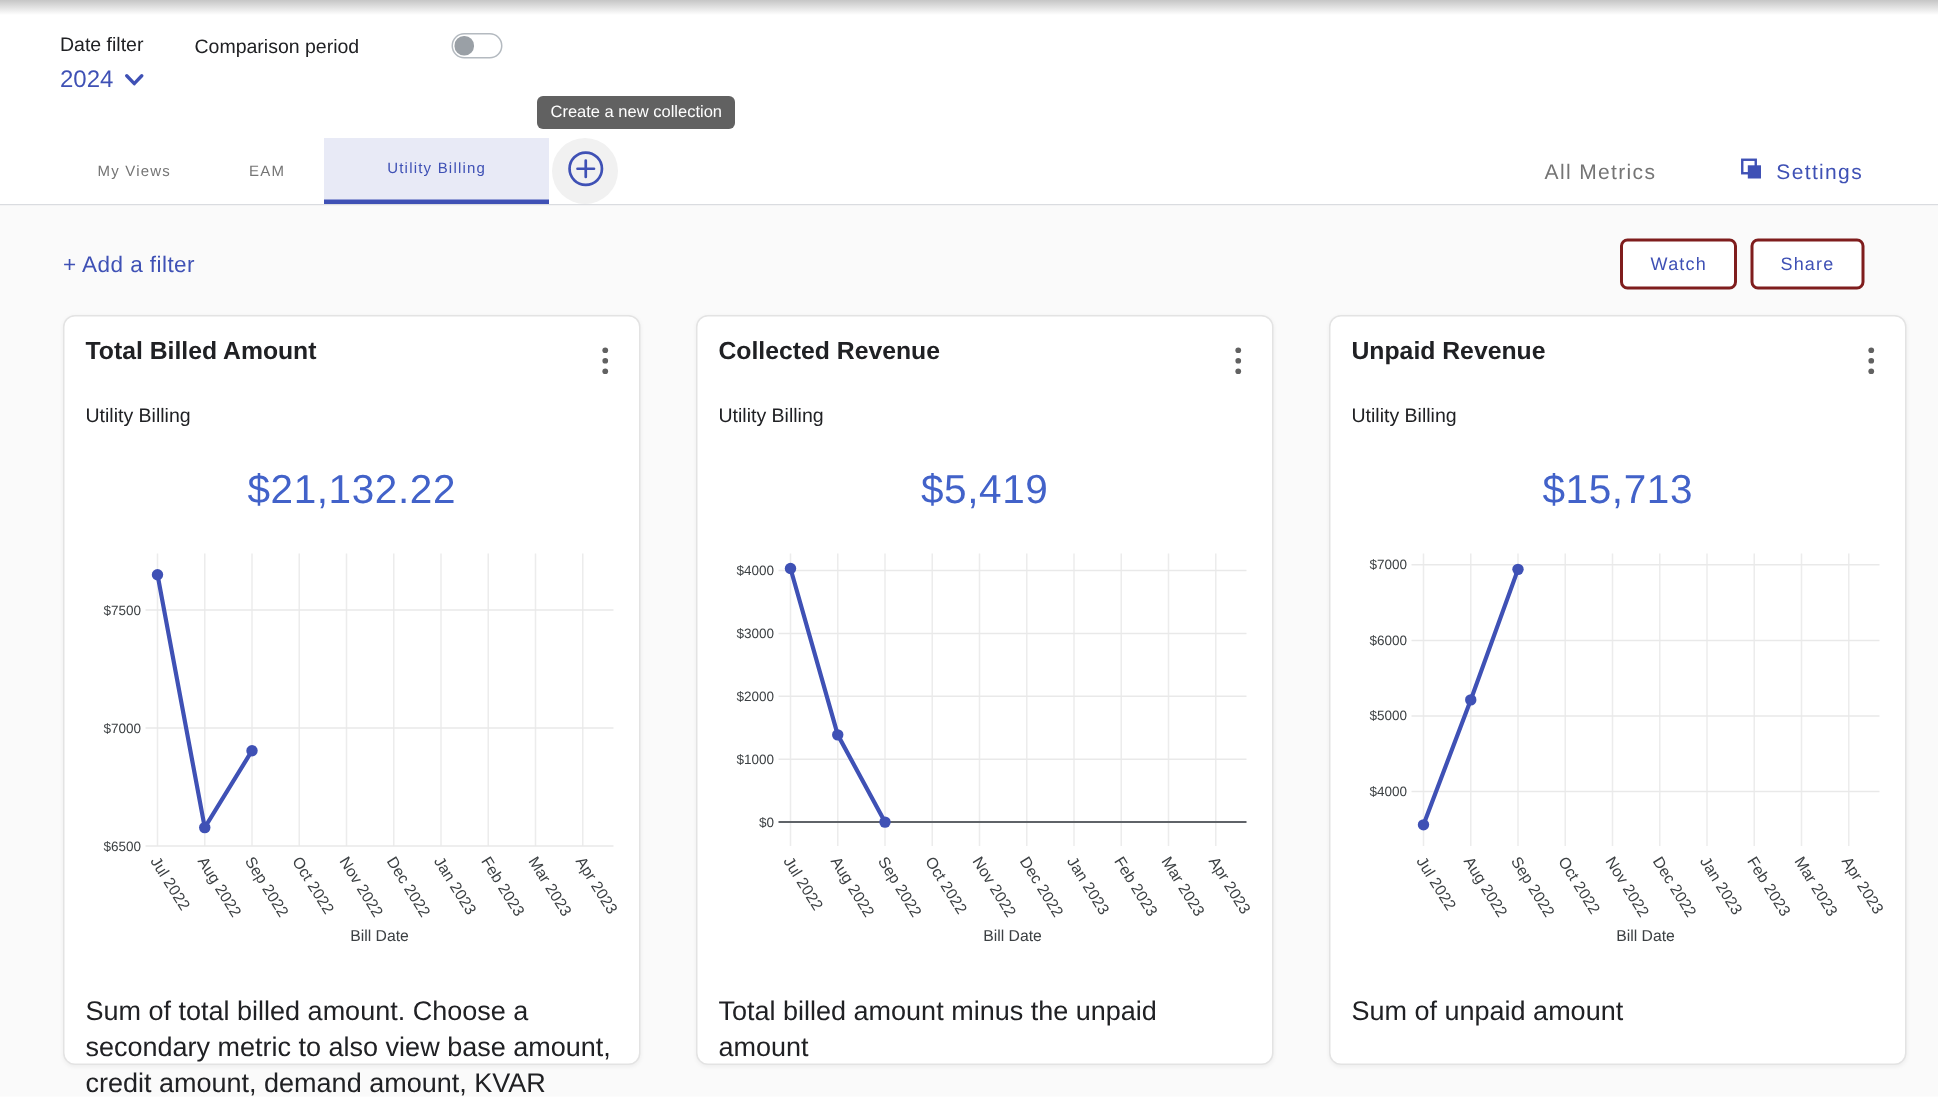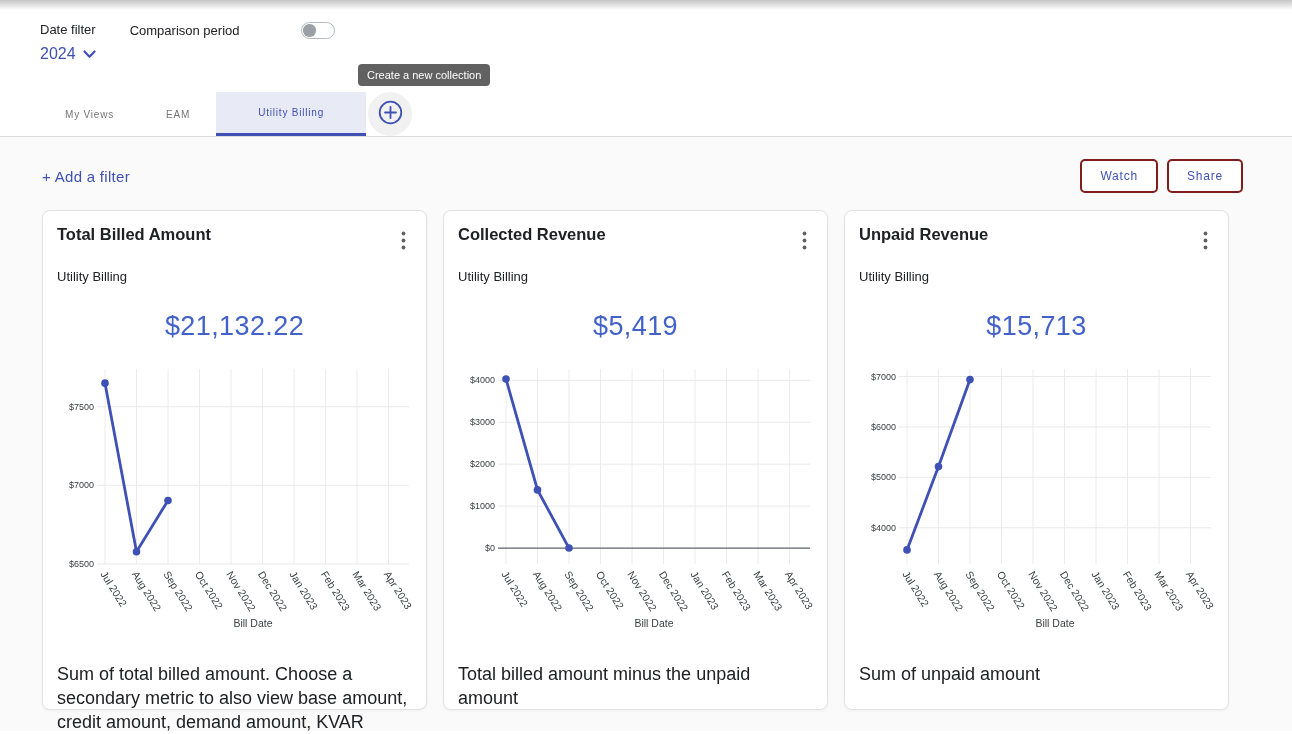--- a/index.html
+++ b/index.html
@@ -40,21 +40,21 @@
     letter-spacing:.9px; cursor:pointer; }
 
   
   main { background:#FAFAFA; height:594px; padding:0 49px 0 42px; }
   .actions-row { display:flex; align-items:center; padding-top:22px; }
   .add-filter { color:#3F51B5; font-size:15px; font-weight:500; letter-spacing:.3px; cursor:pointer; }
   .actions-right { margin-left:auto; display:flex; gap:9px; }
   .outline-btn { background:#fff; border:2px solid #7f1d1d; border-radius:5px; color:#3F51B5;
     font-family:inherit; font-size:12px; font-weight:500; letter-spacing:.8px; padding:8px 18px; cursor:pointer; }
 
-  .cards { display:flex; gap:16px; margin-top:17px; }
+  .cards { display:flex; gap:37px; margin-top:17px; }
   .card { width:385px; height:500px; background:#fff; border:1px solid #E3E3E3; border-radius:8px;
     box-shadow:0 1px 3px rgba(0,0,0,.05); padding:14px; position:relative; }
   .card-header { display:flex; justify-content:space-between; align-items:flex-start; }
   .card-title { font-size:16.5px; font-weight:700; color:#202124; }
   .kebab { background:none; border:none; padding:4px 6px; cursor:pointer; margin-top:2px; }
   .card-subtitle { font-size:13px; color:#202124; margin-top:12px; }
   .card-stat { text-align:center; margin-top:27px; font-size:27px; color:#4262C9; letter-spacing:.4px; }
   .chart-container { margin-top:19px; height:272px; }
   .chart-container svg text { font-family:"Liberation Sans", sans-serif; }
   .card-desc { margin-top:29px; font-size:18px; line-height:24px; color:#202124; }
@@ -93,20 +93,32 @@
     <div class="tab">EAM</div>
     <div class="tab active">Utility Billing</div>
     <button class="add-collection-btn">
       <span>
         <svg width="27" height="27" viewBox="0 0 27 27">
           <circle cx="13.5" cy="13.5" r="10.8" fill="none" stroke="#3F51B5" stroke-width="1.8"></circle>
           <path d="M13.5 8 v11 M8 13.5 h11" stroke="#3F51B5" stroke-width="1.8" stroke-linecap="round"></path>
         </svg>
       </span>
     </button>
+    <div class="tabs-right">
+      <div class="all-metrics">All Metrics</div>
+      <div class="settings">
+        <span>
+          <svg width="15" height="15" viewBox="0 0 15 15">
+            <rect x="1.5" y="1.5" width="9" height="9" fill="none" stroke="#3F51B5" stroke-width="1.6"></rect>
+            <rect x="5.2" y="5.2" width="8.8" height="8.8" fill="#3F51B5"></rect>
+          </svg>
+        </span>
+        <span>Settings</span>
+      </div>
+    </div>
   </nav>
 </header>
 
 <main>
   <div class="actions-row">
     <div class="add-filter">+ Add a filter</div>
     <div class="actions-right">
       <button class="outline-btn">Watch</button>
       <button class="outline-btn">Share</button>
     </div>

